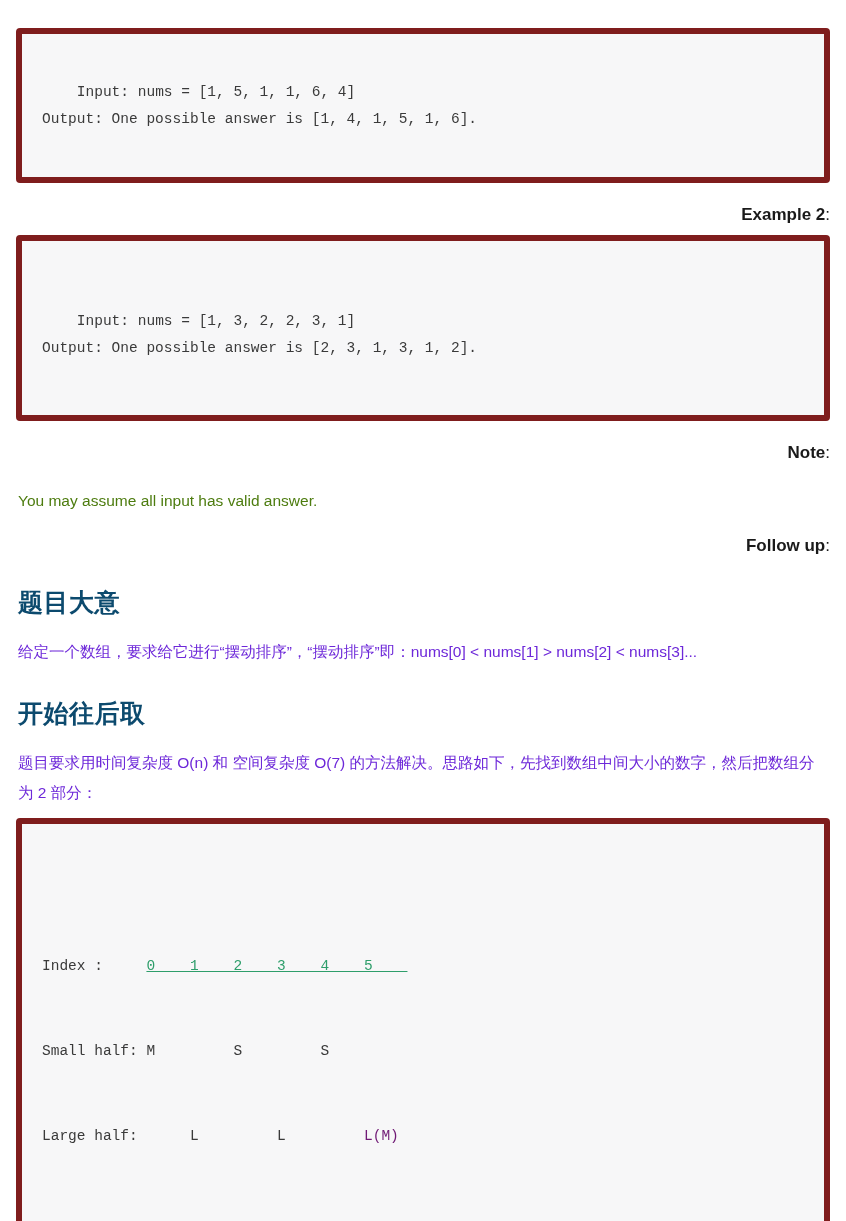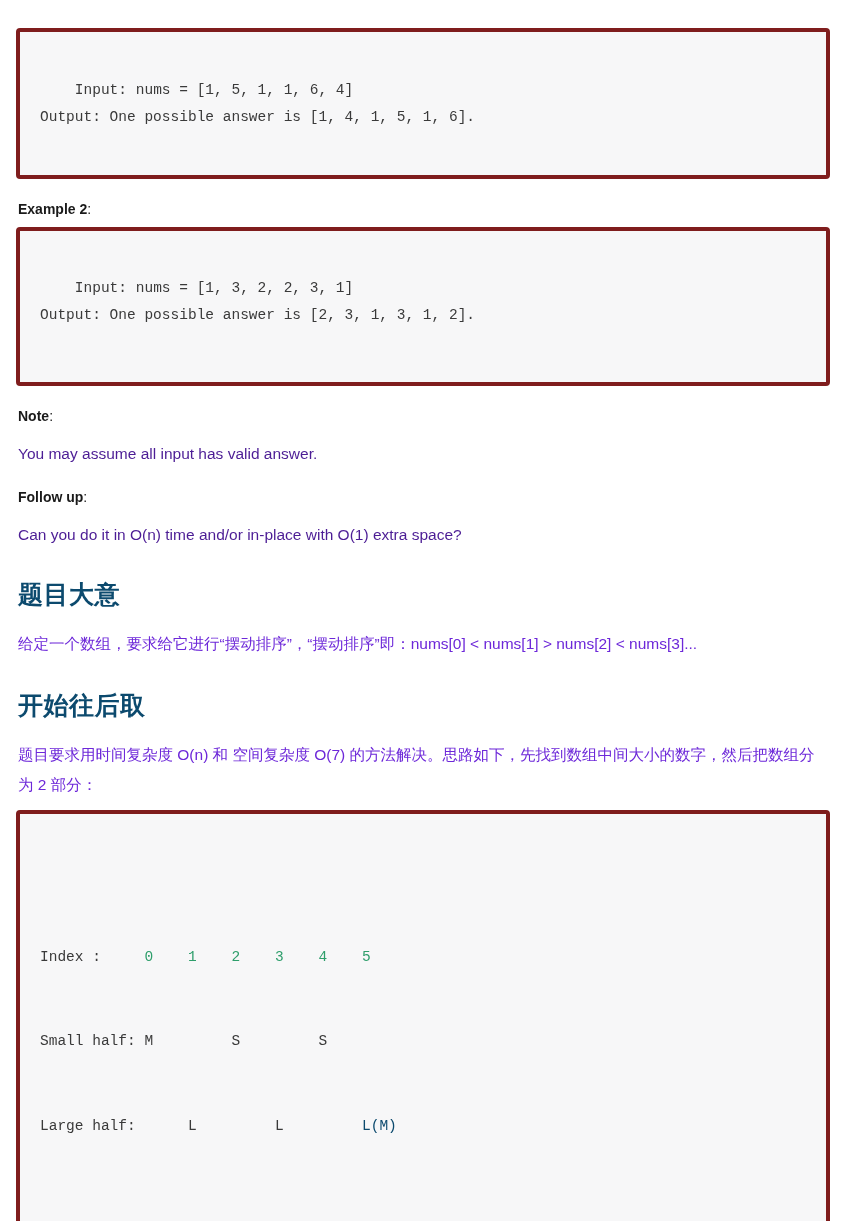--- a/index.html
+++ b/index.html
@@ -15,66 +15,67 @@
     position: relative;
   }
   .page {
     width: 846px;
     box-sizing: border-box;
     padding: 18px 16px 0 16px;
     position: relative;
   }
   .code-block {
     background: #f7f7f8;
-    border: 4px solid #7f1d1d;
+    border: 6px solid #7f1d1d;
     border-radius: 4px;
     padding: 18px 20px;
     margin: 10px 0 0 0;
     font-family: "Liberation Mono", "DejaVu Sans Mono", monospace;
     font-size: 14.5px;
     line-height: 1.85;
     color: #3a3a3a;
     white-space: pre;
     overflow: hidden;
   }
   .code-block.tall {
-    padding-top: 17px;
+    padding-top: 40px;
     padding-bottom: 26px;
   }
   .para {
     font-size: 15.5px;
     line-height: 1.75;
-    color: #4c1d95;
-    margin: 16px 0 0 2px;
+    color: #4d7c0f;
+    margin: 24px 0 0 2px;
   }
   .para-cn {
     font-size: 15.5px;
     line-height: 1.95;
     color: #6d28d9;
     margin: 18px 0 0 2px;
   }
   .label-line {
-    font-size: 14px;
+    font-size: 17px;
     color: #1a1a1a;
     margin: 22px 0 0 2px;
+    text-align: right;
   }
   .label-line b {
     font-weight: bold;
   }
   h2.section {
     font-size: 25px;
     font-weight: bold;
     color: #0c4a6e;
     margin: 30px 0 0 2px;
     letter-spacing: 0.5px;
   }
 
   
-  .tok-num { color: #2e9e6b; }
-  .tok-blue { color: #0c4a6e; }
+  .tok-num { color: #2e9e6b; text-decoration: underline; }
+  .tok-blue { color: #701a75; }
   .mono-wrap {
     font-family: "Liberation Mono", "DejaVu Sans Mono", monospace;
     font-size: 14.5px;
     line-height: 1.95;
     color: #3a3a3a;
     white-space: pre;
   }
 </style>
 </head>
 <body>
@@ -98,21 +99,20 @@
   <div class="label-line">
     <b>Note</b><span>:</span>
   </div>
 
   <div class="para">You may assume all input has valid answer.</div>
 
   <div class="label-line">
     <b>Follow up</b><span>:</span>
   </div>
 
-  <div class="para">Can you do it in O(n) time and/or in-place with O(1) extra space?</div>
 
   <h2 class="section">题目大意</h2>
 
   <div class="para-cn">给定一个数组，要求给它进行“摆动排序”，“摆动排序”即：nums[0] &lt; nums[1] &gt; nums[2] &lt; nums[3]...</div>
 
   <h2 class="section">开始往后取</h2>
 
 
   <div class="para-cn">题目要求用时间复杂度 O(n) 和 空间复杂度 O(7) 的方法解决。思路如下，先找到数组中间大小的数字，然后把数组分为 2 部分：</div>
 

